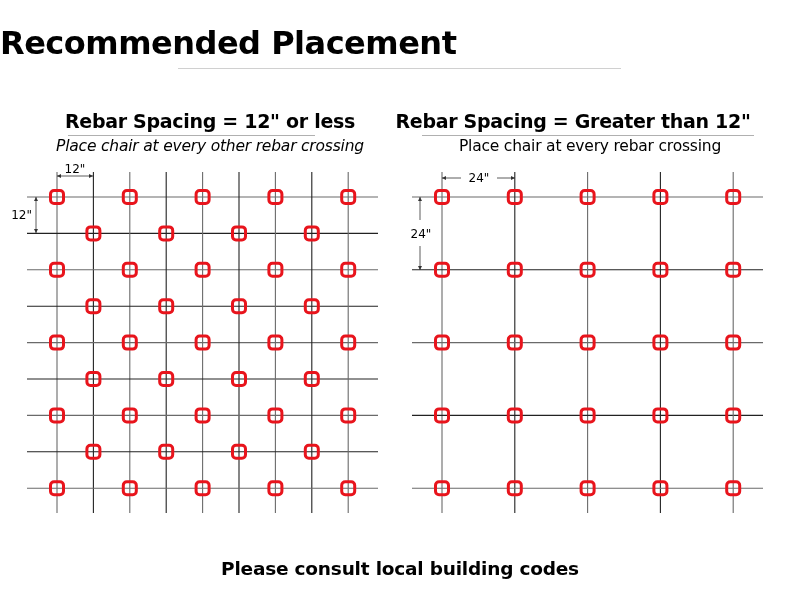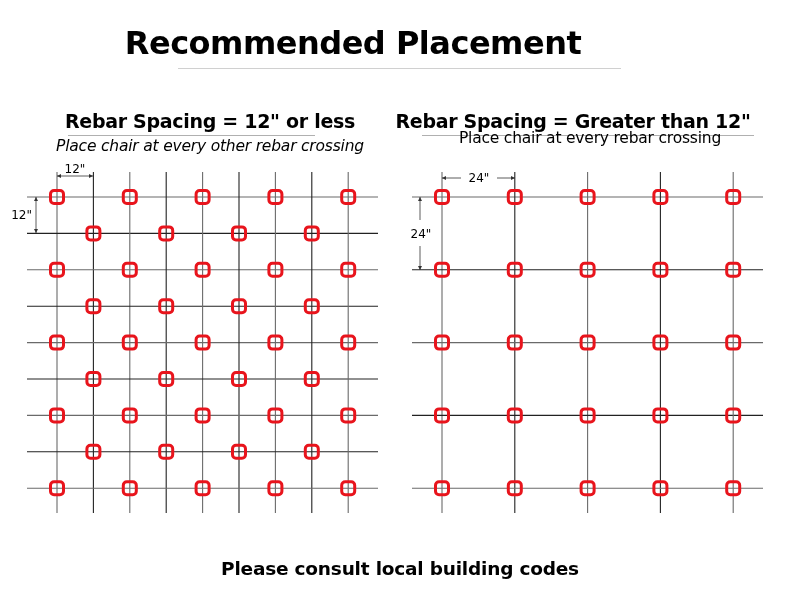--- a/index.html
+++ b/index.html
@@ -1,37 +1,37 @@
 <!DOCTYPE html>
 <html><head>
   <meta charset="utf-8">
   <style>
     html, body { margin: 0; padding: 0; background: #ffffff; }
     body { width: 800px; height: 613px; position: relative; overflow: hidden; font-family: "DejaVu Sans", sans-serif; color: #000; }
-    .title { position: absolute; left: 0; width: 652px; top: 24px; text-align: center; font-family: "DejaVu Sans", sans-serif; font-weight: bold; font-size: 32px; letter-spacing: -0.5px; margin-left: 27px; }
+    .title { position: absolute; left: 0; width: 652px; top: 24px; font-family: "DejaVu Sans", sans-serif; font-weight: bold; font-size: 32px; letter-spacing: -0.5px; }
     .title-rule { position: absolute; left: 178px; width: 443px; top: 68px; height: 1px; background: #d0d0d0; }
     .heading { position: absolute; text-align: center; font-weight: bold; font-size: 19px; letter-spacing: -0.3px; }
     .heading-rule { position: absolute; height: 1px; background: #b0b0b0; }
     .sub { position: absolute; text-align: center; font-size: 15.5px; letter-spacing: -0.2px; }
     .footer { position: absolute; left: 0; width: 800px; top: 558px; text-align: center; font-weight: bold; font-size: 18.5px; letter-spacing: -0.2px; }
     svg { position: absolute; left: 0; top: 0; }
   </style>
 </head>
 <body>
 
 <div class="title">Recommended Placement</div>
 <div class="title-rule"></div>
 
 <div class="heading" style="left:20px; width:380px; top:110px;">Rebar Spacing = 12" or less</div>
 <div class="heading-rule" style="left:68px; width:247px; top:135px;"></div>
 <div class="sub" style="left:20px; width:380px; top:137px;font-style:italic;">Place chair at every other rebar crossing</div>
 
 <div class="heading" style="left:378px; width:390px; top:110px;">Rebar Spacing = Greater than 12"</div>
 <div class="heading-rule" style="left:422px; width:332px; top:135px;"></div>
-<div class="sub" style="left:395px; width:390px; top:129px;">Place chair at every rebar crossing</div>
+<div class="sub" style="left:395px; width:390px; top:137px;">Place chair at every rebar crossing</div>
 
 <svg id="diagram" width="800" height="613">
   <g id="left-grid">
       <line x1="57" y1="172" x2="57" y2="513" stroke="#6a6a6a" stroke-width="1.1"></line>
       <line x1="27" y1="197" x2="378" y2="197" stroke="#6a6a6a" stroke-width="1.1"></line>
       <line x1="93.4" y1="172" x2="93.4" y2="513" stroke="#222222" stroke-width="1.1"></line>
       <line x1="27" y1="233.4" x2="378" y2="233.4" stroke="#222222" stroke-width="1.1"></line>
       <line x1="129.8" y1="172" x2="129.8" y2="513" stroke="#6a6a6a" stroke-width="1.1"></line>
       <line x1="27" y1="269.8" x2="378" y2="269.8" stroke="#6a6a6a" stroke-width="1.1"></line>
       <line x1="166.2" y1="172" x2="166.2" y2="513" stroke="#222222" stroke-width="1.1"></line>

